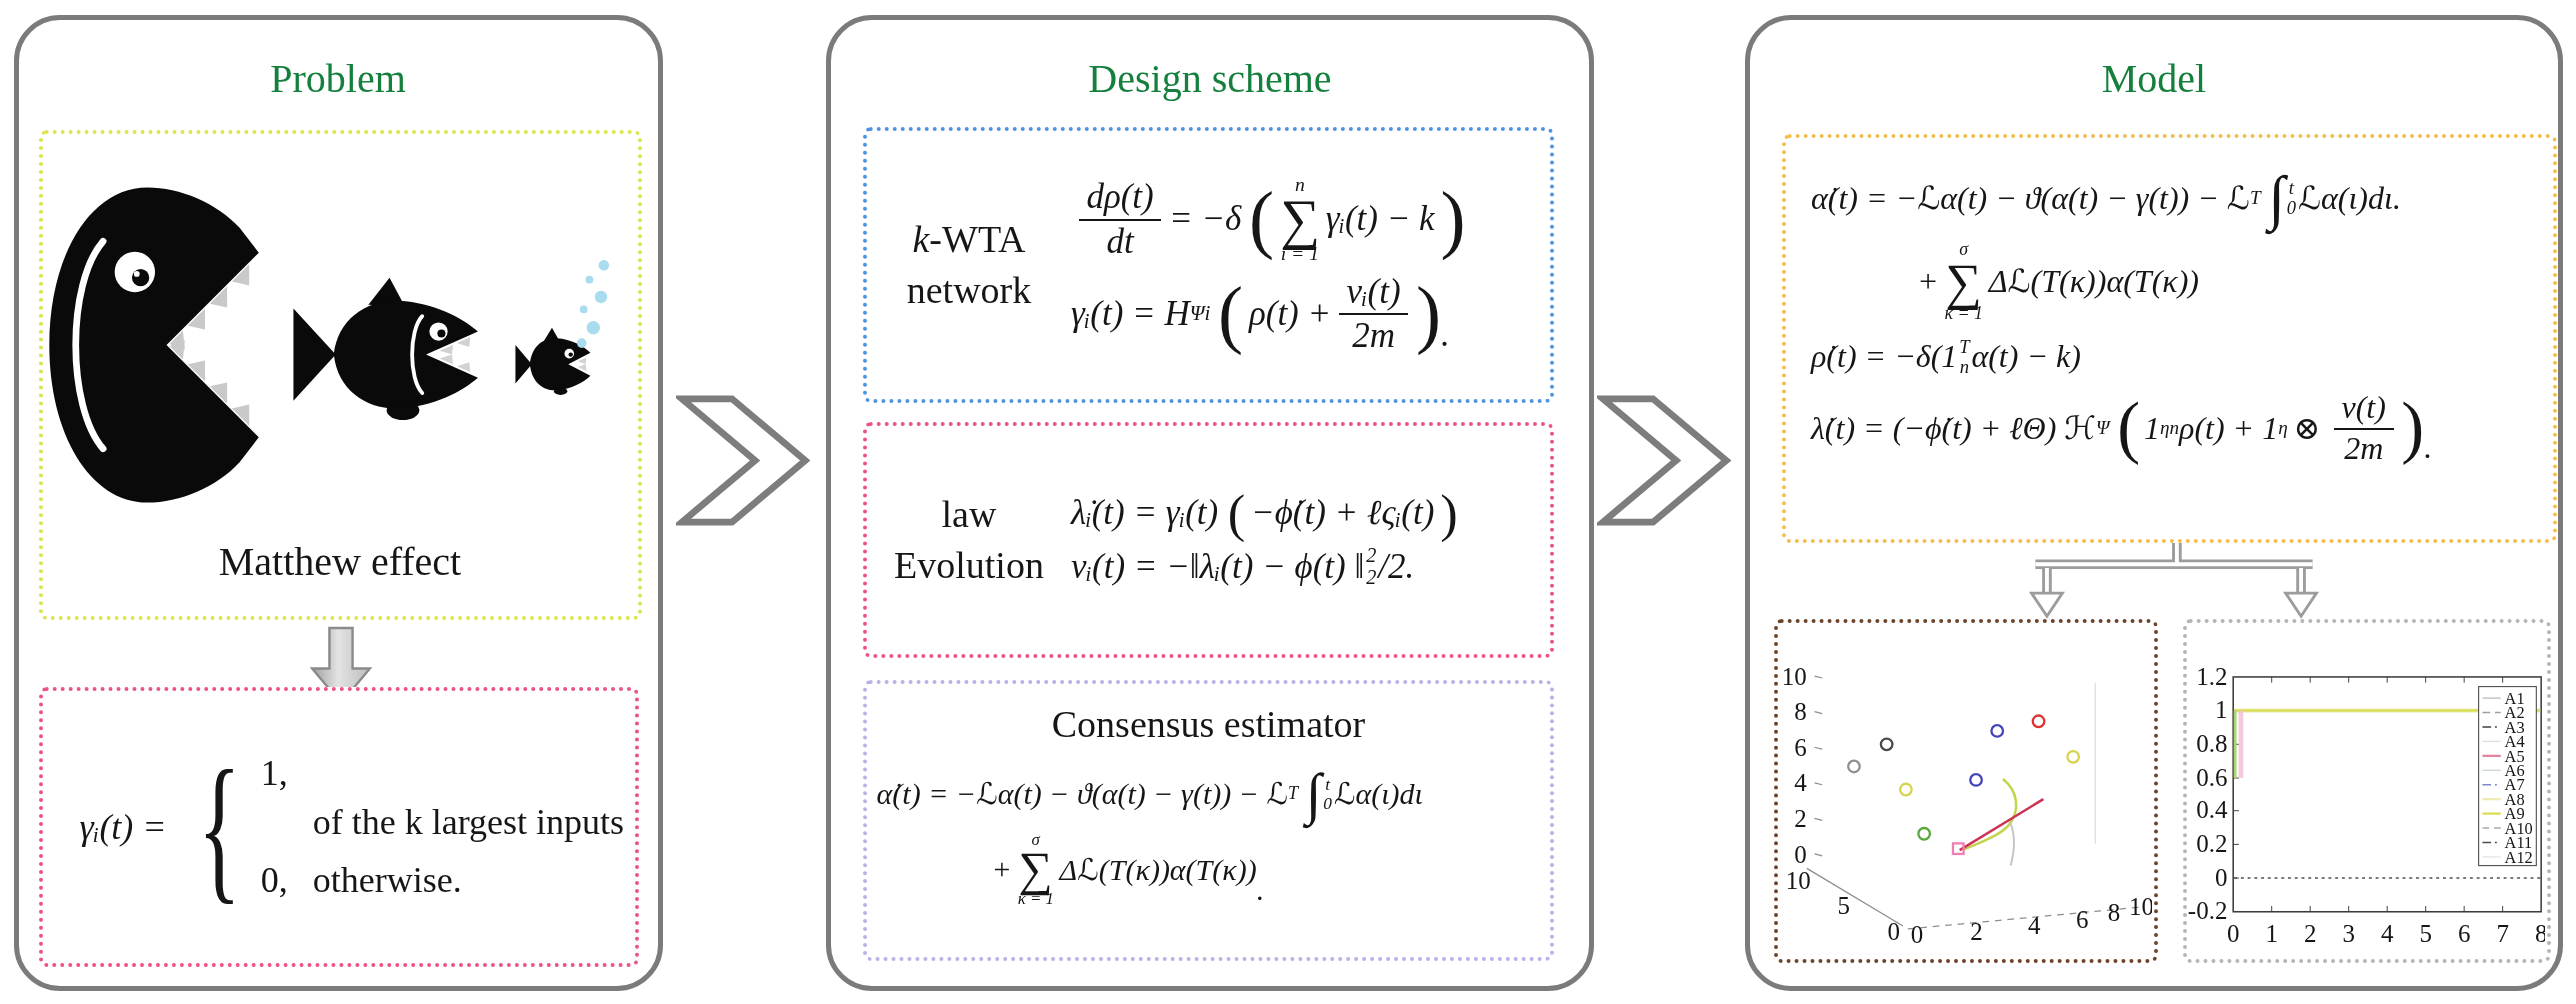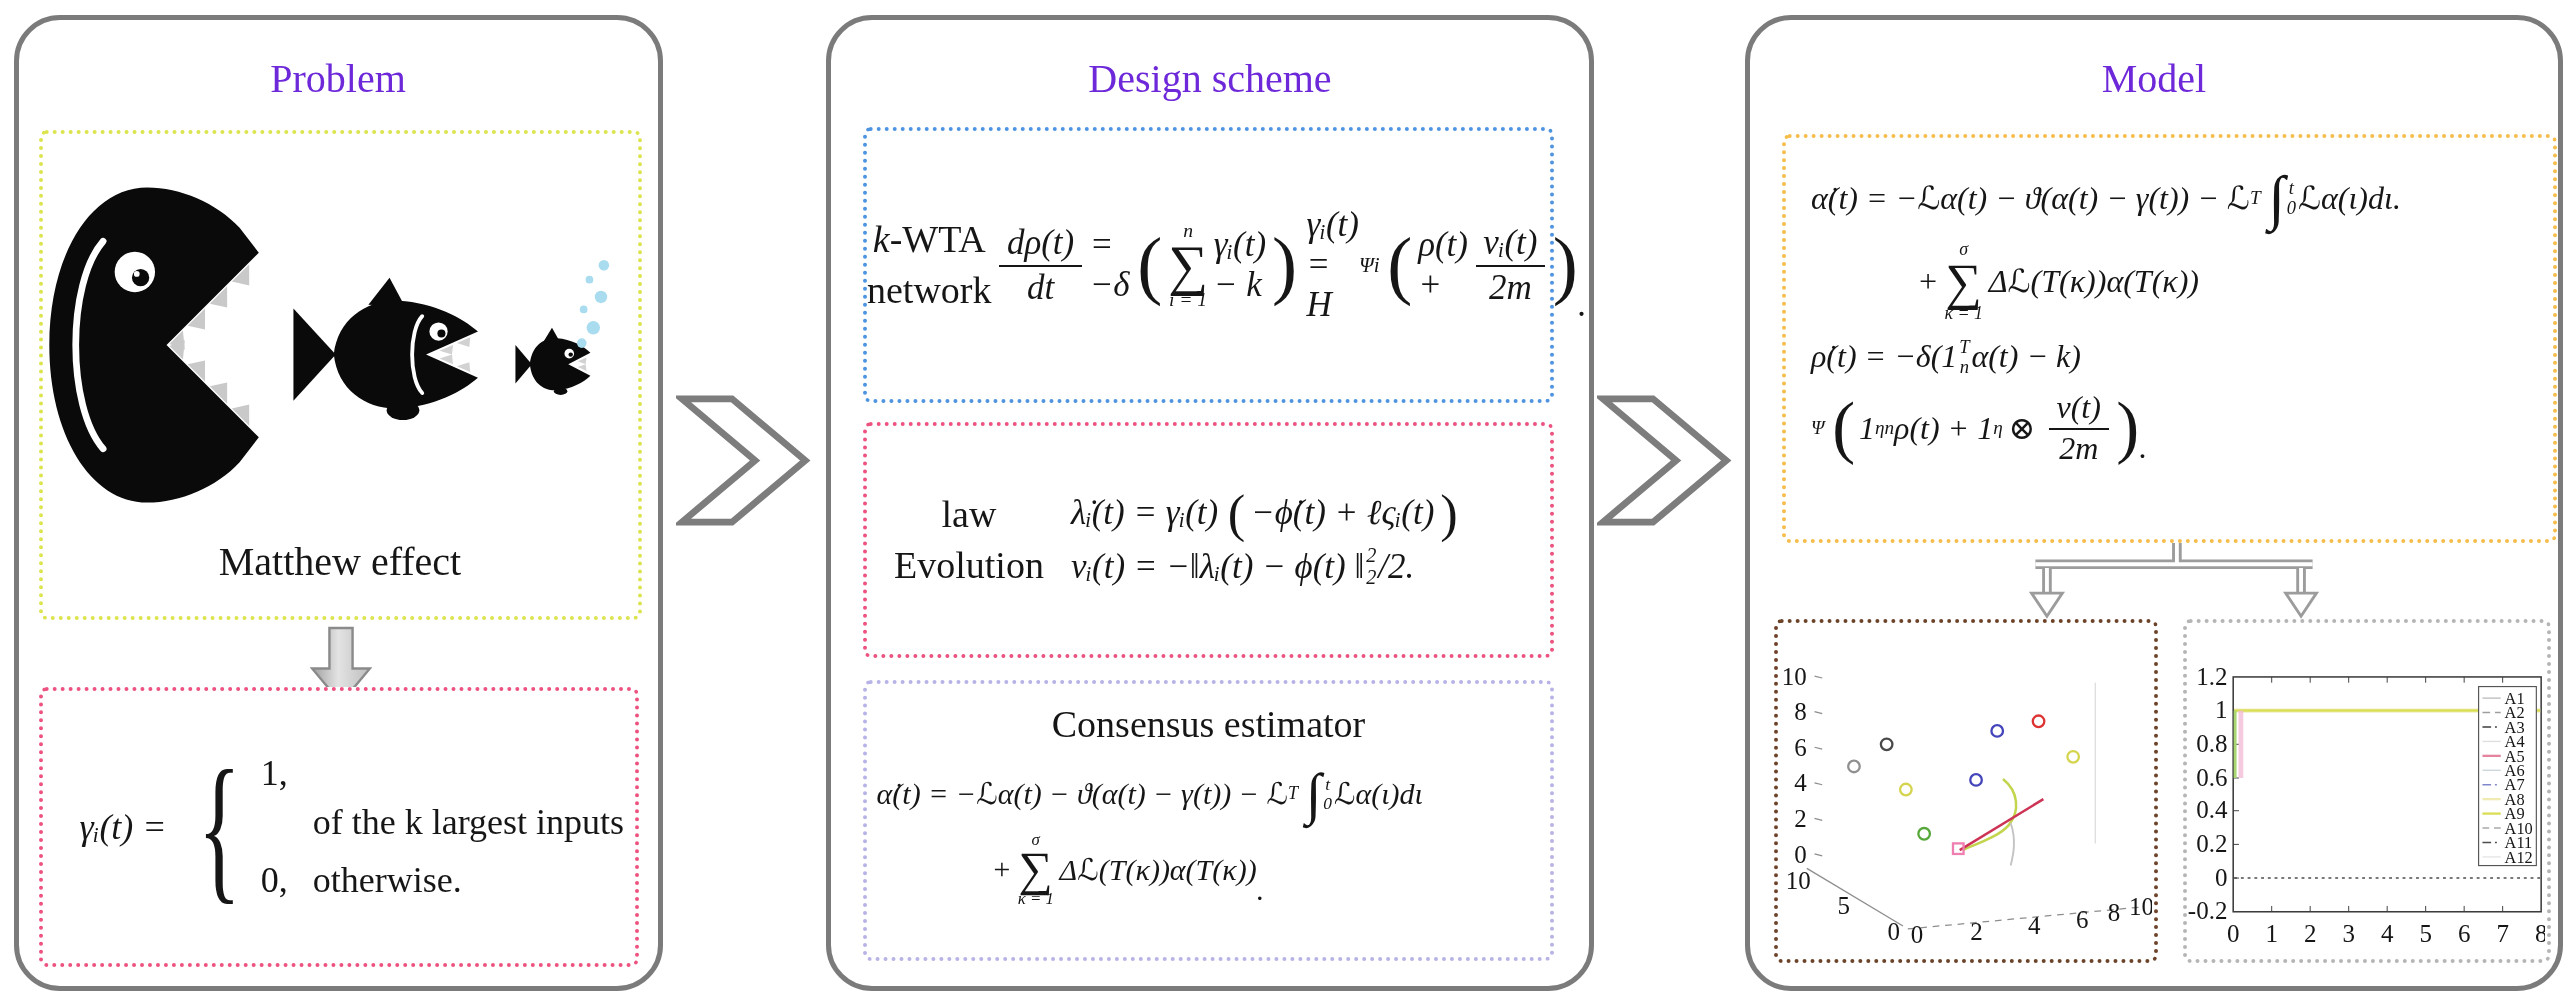--- a/index.html
+++ b/index.html
@@ -1,20 +1,20 @@
 <!DOCTYPE html>
 <html><head>
 <meta charset="utf-8">
 <style>
   *{box-sizing:border-box;margin:0;padding:0}
   html,body{background:#fff}
   .canvas{position:relative;width:2576px;height:1005px;background:#fff;overflow:hidden;
           font-family:"Liberation Serif","DejaVu Serif","DejaVu Sans",serif;color:#161616}
   .panel{position:absolute;top:15.4px;height:976px;background:#fff;border:5.8px solid #7b7b7b;border-radius:46px}
-  .panel-title{position:absolute;top:35px;left:0;width:100%;text-align:center;font-size:40px;color:#6d28d9}
+  .panel-title{position:absolute;top:35px;left:0;width:100%;text-align:center;font-size:40px;color:#15803d}
   .dbox{position:absolute;border-style:dotted;border-width:4.8px;border-radius:7.7px;background:#fff}
   .fm{font-style:italic}
   .up{font-style:normal}
   .eqrow{display:flex;align-items:center}
   .frac{display:inline-flex;flex-direction:column;align-items:center;line-height:1.08;margin:0 7.7px;vertical-align:middle}
   .frac .n{padding:0 7.7px 2.9px;border-bottom:2.3px solid #161616}
   .frac .d{padding-top:1.9px}
   .bigop{display:inline-flex;flex-direction:column;align-items:center;line-height:.92;margin:0 5.8px}
   .bigop .t{font-size:.56em}
   .bigop .s{font-size:1.6em;font-style:normal}
@@ -135,21 +135,21 @@
   </svg>
 
   <section class="panel" style="left:826px;width:768px">
     <div class="panel-title">Design scheme</div>
 
     <div class="dbox" style="left:32px;top:107px;width:691px;height:276px;border-color:#4f94e0;display:flex;align-items:center">
       <div class="side-label" style="width:204px">
         <div><span class="fm">k</span><span>-WTA</span></div>
         <div>network</div>
       </div>
-      <div class="fm" style="font-size:35px;display:flex;flex-direction:row;gap:9.6px">
+      <div class="fm" style="font-size:35px;display:flex;flex-direction:column;gap:9.6px">
         <div class="eqrow">
           <span class="frac">
               <span class="n">dρ(t)</span>
               <span class="d">dt</span>
             </span>
           <span>= −δ</span>
           <span class="bp bp2" style="margin-left:7.7px">(</span>
           <span class="bigop">
               <span class="t">n</span>
               <span class="s">∑</span>
@@ -252,20 +252,21 @@
       </div>
       <div class="eqrow" style="margin-top:15.4px">
         <span>ρ̇(t) = −δ(1</span>
         <span class="ss">
             <span>T</span>
             <span>n</span>
           </span>
         <span>α(t) − k)</span>
       </div>
       <div class="eqrow" style="margin-top:13.5px">
+        <span>λ̇(t) = (−ϕ̇(t) + ℓΘ) ℋ</span>
           <sub>Ψ</sub>
         <span class="bp bp2" style="margin-left:7.7px">(</span>
         <span style="margin-left:3.8px">1</span>
           <sub>ηn</sub>
         <span>ρ(t) + 1</span>
           <sub>η</sub>
         <span class="up" style="margin:0 5.8px">⊗</span>
         <span class="frac">
             <span class="n">v(t)</span>
             <span class="d">2m</span>

